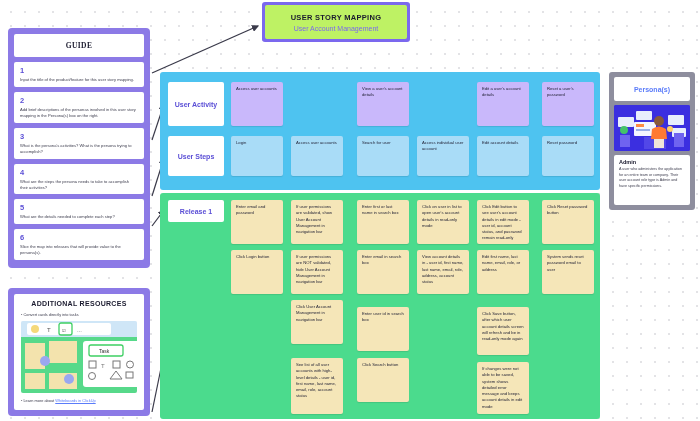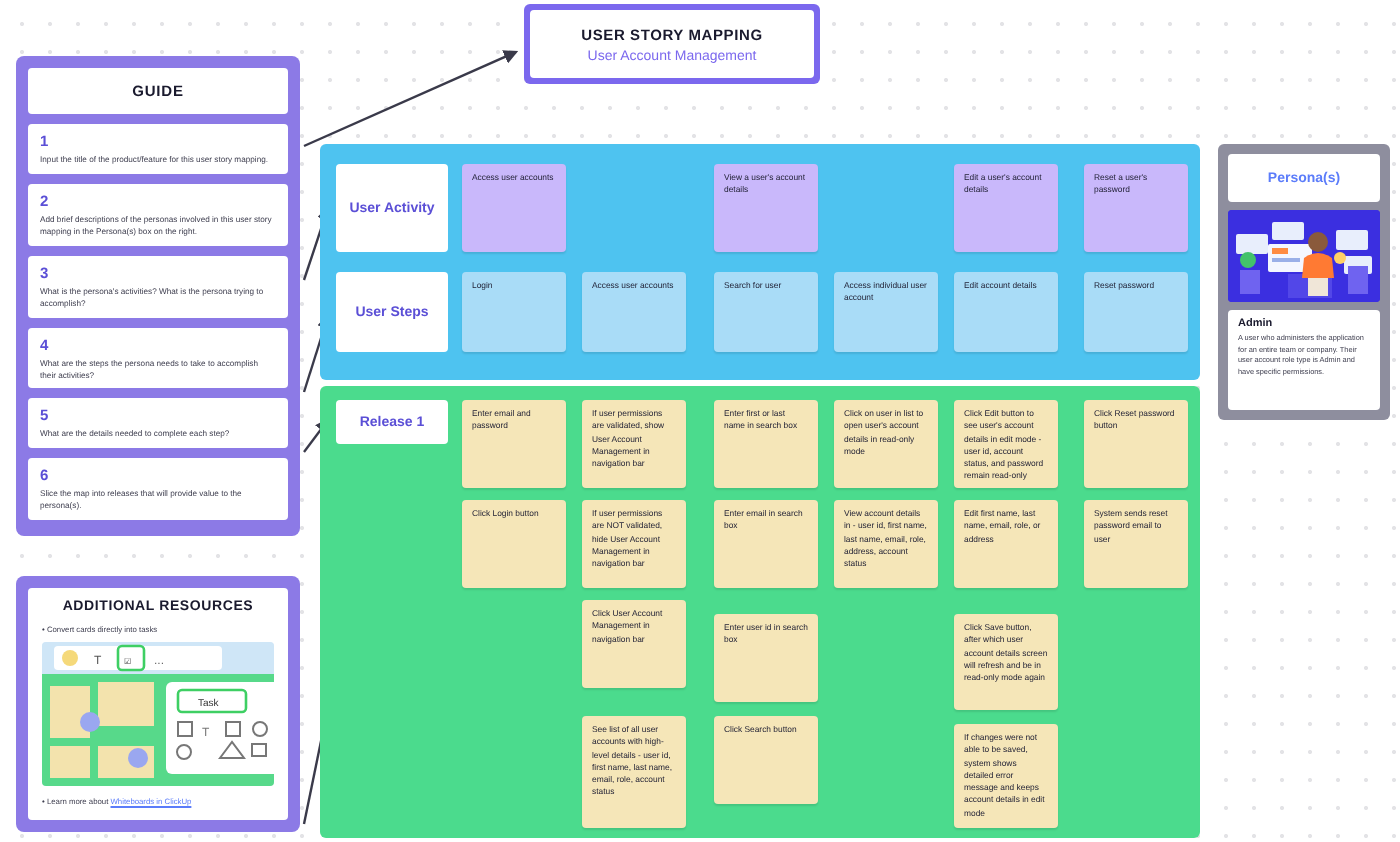--- a/index.html
+++ b/index.html
@@ -20,39 +20,39 @@
 
   
   #arrows { position:absolute; left:0; top:0; width:700px; height:421px; pointer-events:none; }
 
   
   #title-card {
     left: 262px; top: 2px; width: 148px; height: 40px;
     background: #7b68ee; border-radius: 3px; padding: 3px;
   }
   #title-inner {
-    width: 100%; height: 100%; background: #ffffff; border-radius: 2px;
+    width: 100%; height: 100%; background: #bef264; border-radius: 2px;
     display: flex; flex-direction: column; align-items: center; justify-content: center;
     gap: 3px;
   }
   #title-main { font-size: 7.5px; font-weight: bold; color: #1a1a2e; letter-spacing: .3px; }
   #title-sub  { font-size: 7px; color: #7b68ee; }
 
   
   #guide-panel {
     left: 8px; top: 28px; width: 142px; height: 240px;
     background: #8c7ae6; border-radius: 4px; padding: 6px;
     display: flex; flex-direction: column; gap: 5px;
   }
   .guide-card {
     background: #fff; border-radius: 2px; padding: 4px 6px;
   }
   #guide-head {
     text-align: center; font-size: 7.5px; font-weight: bold; color: #1a1a2e;
-    letter-spacing: .4px; padding: 7px 6px;
+    letter-spacing: .4px; padding: 7px 6px; font-family: Liberation Serif, serif;
   }
   .gnum { font-size: 7.5px; font-weight: bold; color: #5b4fd6; margin-bottom: 2px; }
   .gtxt { font-size: 4.1px; color: #3d3d4e; line-height: 1.45; }
 
   
   #res-panel {
     left: 8px; top: 288px; width: 142px; height: 128px;
     background: #8c7ae6; border-radius: 4px; padding: 6px;
   }
   #res-inner { background:#fff; border-radius:2px; width:100%; height:100%; padding:6px 7px; }

